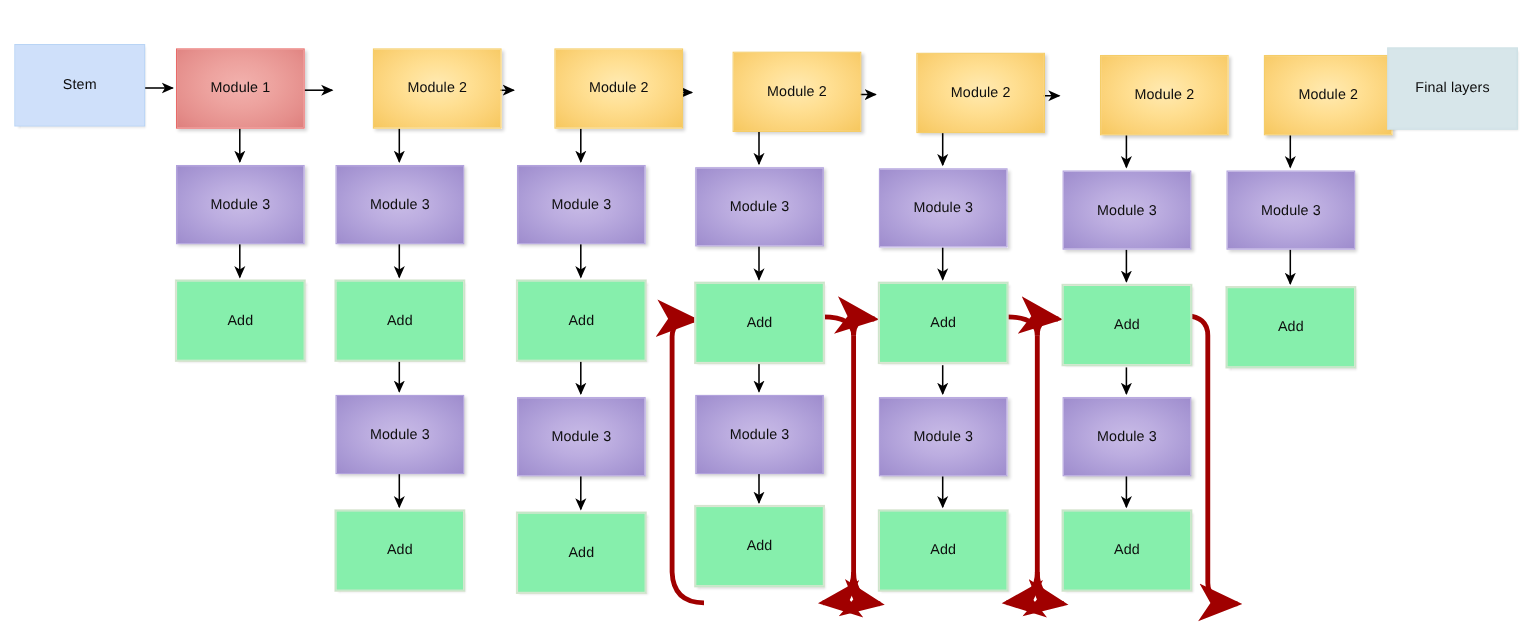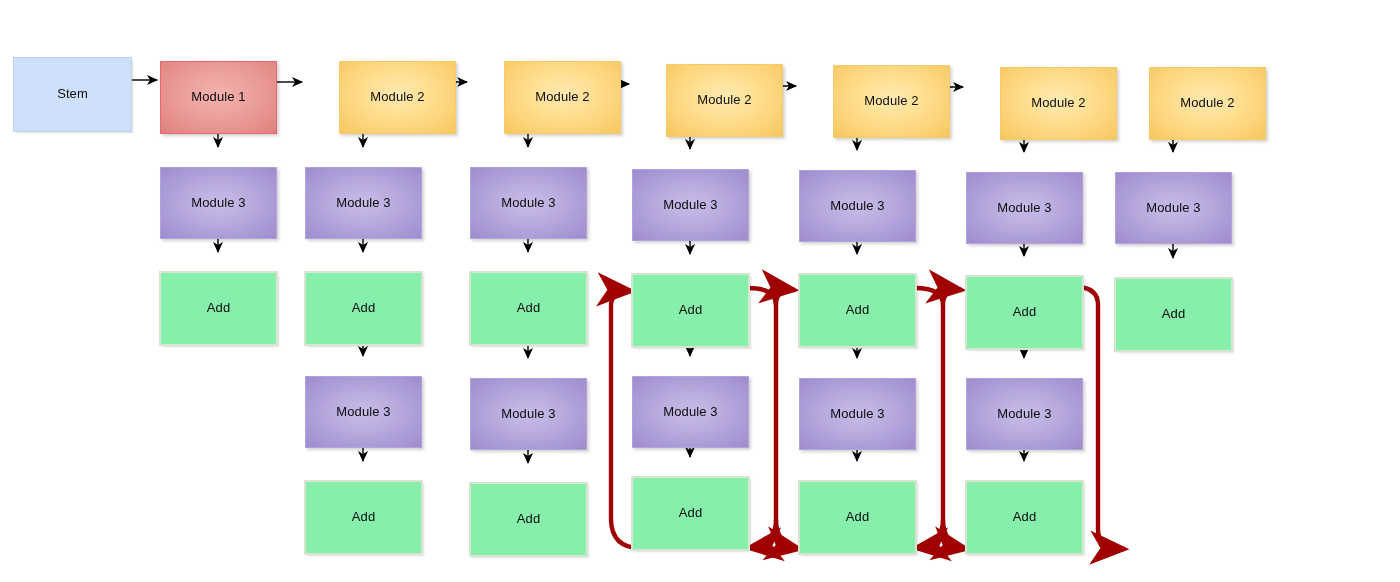--- a/index.html
+++ b/index.html
@@ -48,21 +48,21 @@
     border-color:#b2a2dd;
     box-shadow:2px 2px 3px rgba(0,0,0,.18);
   }
   .n-add{
     background:#86efac;
     border-color:#dae6d3;
     box-shadow:0 0 0 1px #d6e4cf, 2px 2px 2px rgba(0,0,0,.12);
   }
   
   .layer{position:absolute;left:0;top:0;width:1400px;height:582px;pointer-events:none;}
-  .nodes{position:absolute;left:0;top:17px;width:1400px;height:432px;}
+  .nodes{position:absolute;left:0;top:0;width:1400px;height:432px;}
 </style>
 </head>
 <body>
 
 <div id="canvas">
 
   <svg class="layer" viewBox="0 0 1400 582">
     <defs>
       <marker id="ah" markerWidth="9" markerHeight="9" refX="7.2" refY="4" orient="auto">
         <path d="M0,0.4 L8,4 L0,7.6 L2.2,4 Z" fill="#000"></path>
@@ -236,15 +236,18 @@
     <div class="node n-mod2" style="left:1115px;top:50px;width:117px;height:73px;">
       <span>Module 2</span>
     </div>
     <div class="node n-mod3" style="left:1115px;top:155px;width:117px;height:72px;">
       <span>Module 3</span>
     </div>
     <div class="node n-add" style="left:1115px;top:261px;width:117px;height:73px;">
       <span>Add</span>
     </div>
 
+    <div class="node n-final" style="left:1262px;top:44px;width:117px;height:73px;">
+      <span>Final layers</span>
+    </div>
 
   </div>
 </div>
 
 </body></html>

